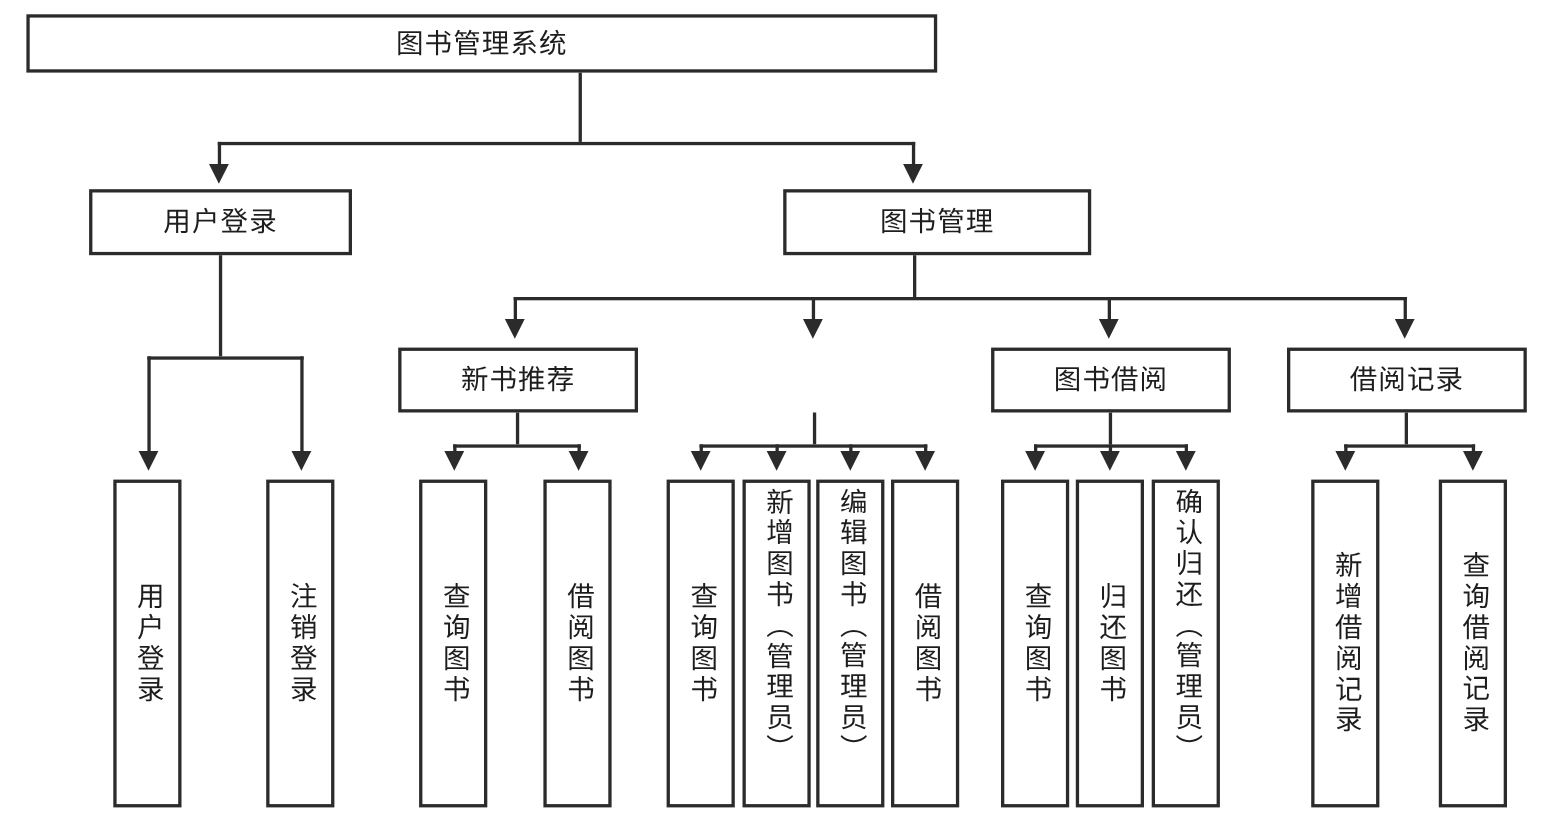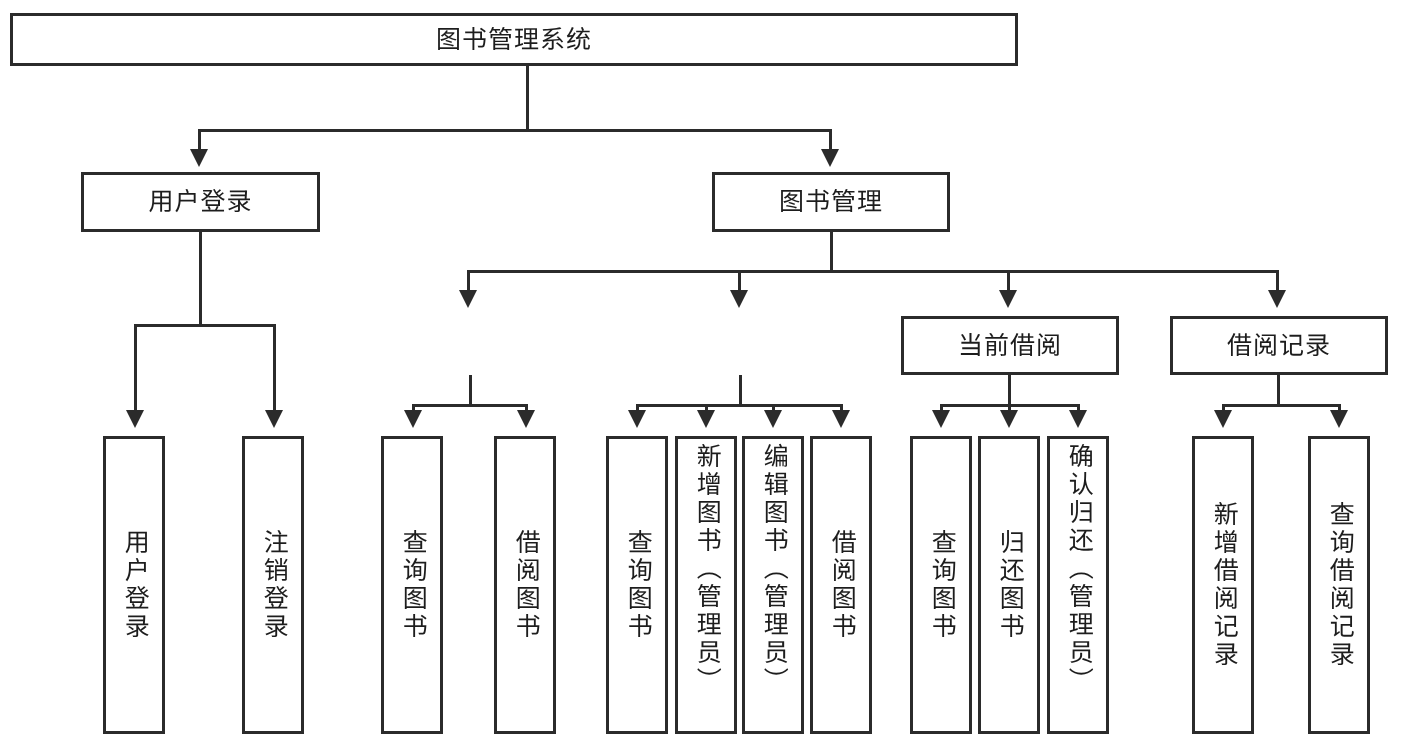--- a/index.html
+++ b/index.html
@@ -89,38 +89,38 @@
     letter-spacing: 0.5px;
     white-space: nowrap;
     user-select: none;
   }
 </style>
 </head>
 <body>
 
 <div id="canvas">
 
-  <div class="node horiz title-node" style="left:10px; top:13px; width:1008px; height:53px;">
+  <div class="node horiz title-node" style="left:24px; top:13px; width:828px; height:53px;">
     <span>图书管理系统</span>
   </div>
 
   <div class="vline" style="left:526px; top:66px; height:63px;"></div>
 
   <div class="hline" style="left:198px; top:129px; width:634px;"></div>
 
   <div class="vline" style="left:198px; top:129px; height:22px;"></div>
   <div class="arrow" style="left:190px; top:149px;"></div>
   <div class="vline" style="left:829px; top:129px; height:22px;"></div>
   <div class="arrow" style="left:821px; top:149px;"></div>
 
   <div class="node horiz" style="left:81px; top:172px; width:239px; height:60px;">
     <span>用户登录</span>
   </div>
 
-  <div class="node horiz" style="left:712px; top:172px; width:238px; height:60px;">
+  <div class="node horiz" style="left:712px; top:172px; width:280px; height:60px;">
     <span>图书管理</span>
   </div>
 
   <div class="vline" style="left:199px; top:232px; height:92px;"></div>
   <div class="hline" style="left:134px; top:324px; width:142px;"></div>
   <div class="vline" style="left:134px; top:324px; height:88px;"></div>
   <div class="arrow" style="left:126px; top:410px;"></div>
   <div class="vline" style="left:273px; top:324px; height:88px;"></div>
   <div class="arrow" style="left:265px; top:410px;"></div>
 
@@ -128,22 +128,25 @@
   <div class="hline" style="left:467px; top:270px; width:812px;"></div>
   <div class="vline" style="left:467px; top:270px; height:22px;"></div>
   <div class="arrow" style="left:459px; top:290px;"></div>
   <div class="vline" style="left:738px; top:270px; height:22px;"></div>
   <div class="arrow" style="left:730px; top:290px;"></div>
   <div class="vline" style="left:1007px; top:270px; height:22px;"></div>
   <div class="arrow" style="left:999px; top:290px;"></div>
   <div class="vline" style="left:1276px; top:270px; height:22px;"></div>
   <div class="arrow" style="left:1268px; top:290px;"></div>
 
+  <div class="node horiz" style="left:362px; top:316px; width:218px; height:59px;">
+    <span>新书推荐</span>
+  </div>
   <div class="node horiz" style="left:901px; top:316px; width:218px; height:59px;">
-    <span>当前借阅</span>
+    <span>图书借阅</span>
   </div>
   <div class="node horiz" style="left:1170px; top:316px; width:218px; height:59px;">
     <span>借阅记录</span>
   </div>
 
   <div class="vline" style="left:469px; top:375px; height:29px;"></div>
   <div class="hline" style="left:412px; top:404px; width:116px;"></div>
   <div class="vline" style="left:412px; top:404px; height:8px;"></div>
   <div class="arrow" style="left:404px; top:410px;"></div>
   <div class="vline" style="left:525px; top:404px; height:8px;"></div>

